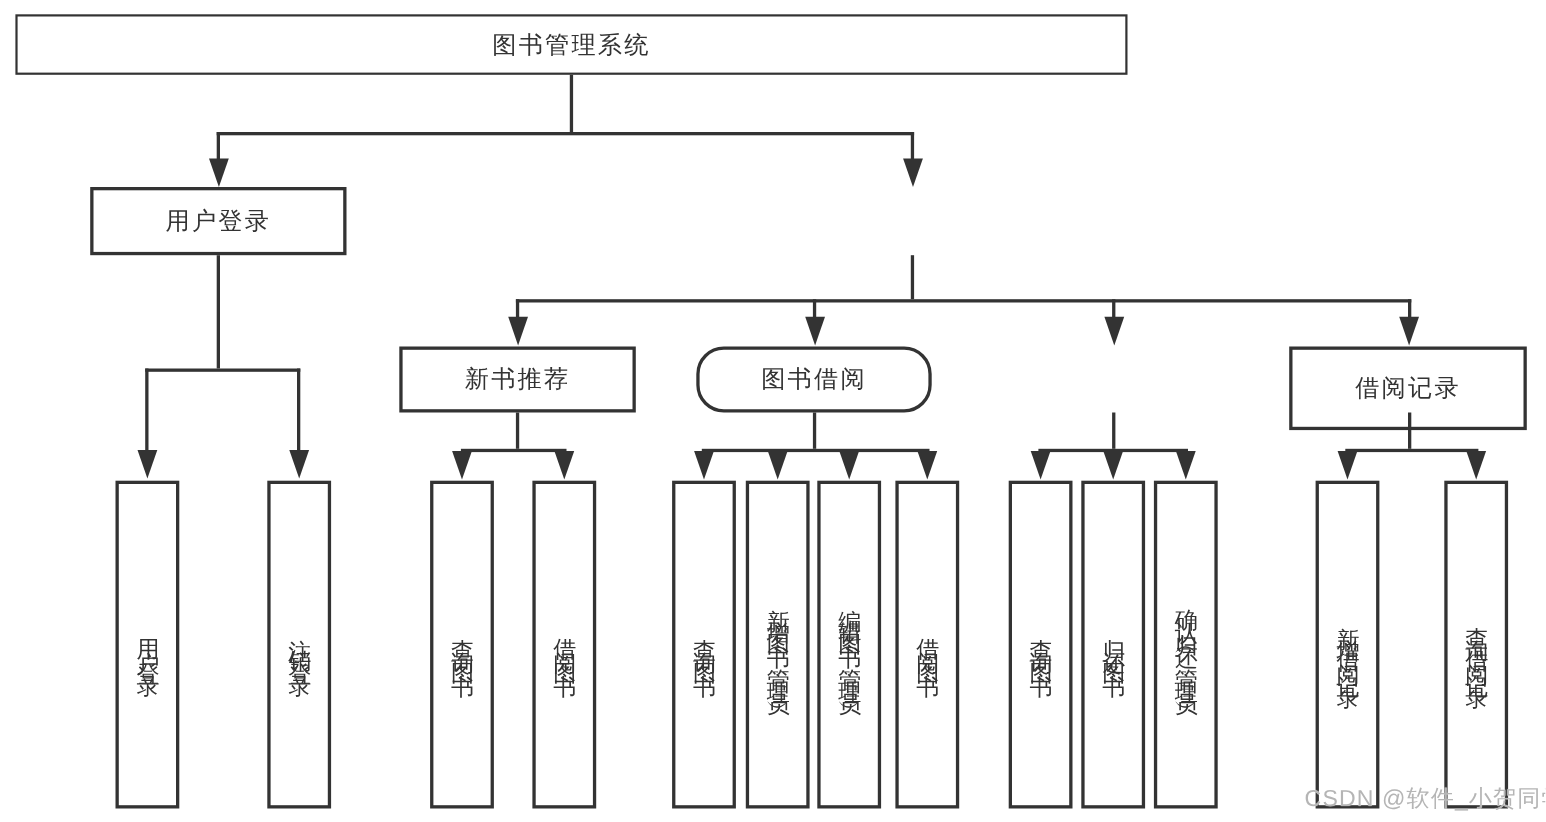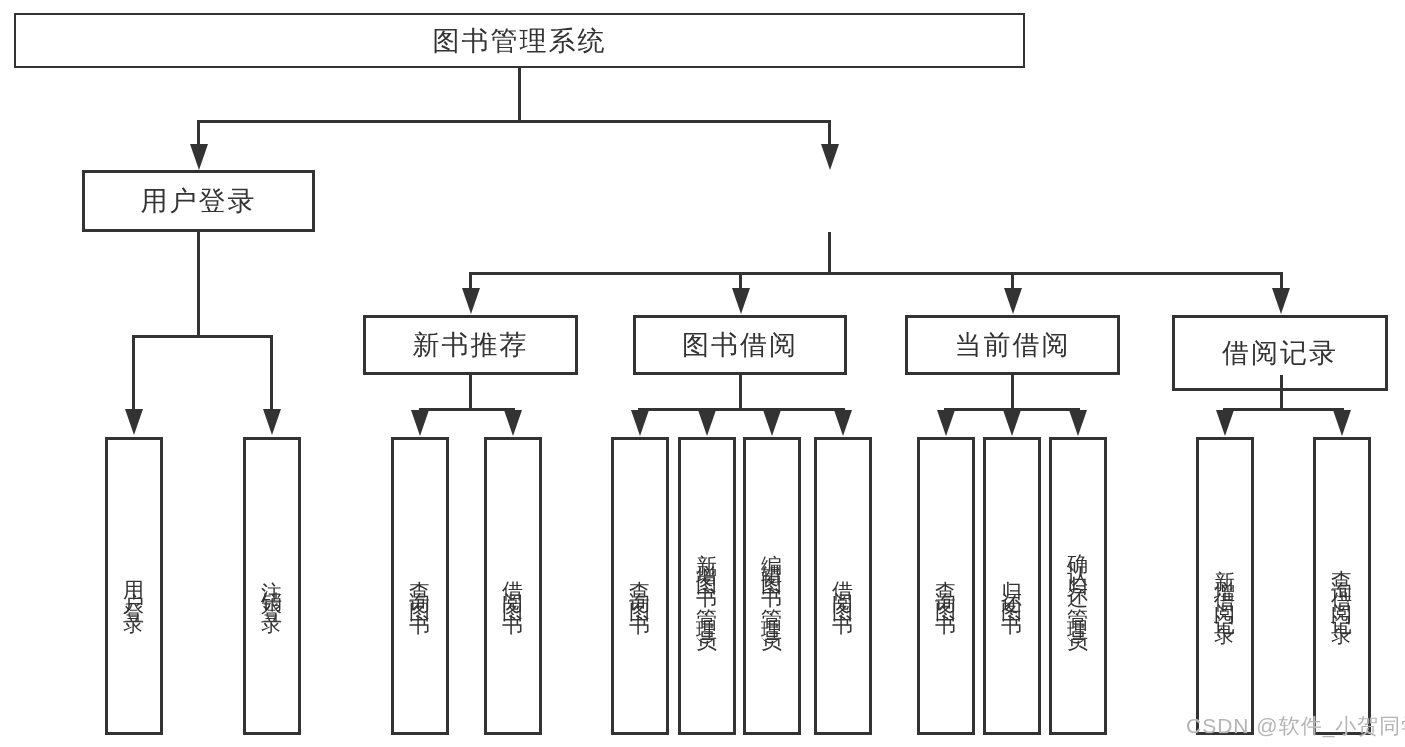--- a/index.html
+++ b/index.html
@@ -18,21 +18,21 @@
   }
   
   .box {
     position: absolute;
     box-sizing: border-box;
     border: 3px solid #333333;
     background: #ffffff;
     display: flex;
     align-items: center;
     justify-content: center;
-    font-size: 27px;
+    font-size: 22px;
     color: #333333;
     letter-spacing: 2px;
   }
   .box.root { border-width: 2px; }
   
   .leaf {
     position: absolute;
     box-sizing: border-box;
     border: 3px solid #333333;
     background: #ffffff;
@@ -108,25 +108,22 @@
   <div class="vl" style="left:739px; top:272px; height:18px;"></div>
   <div class="ah" style="left:732px; top:288px;"></div>
   <div class="vl" style="left:1011px; top:272px; height:18px;"></div>
   <div class="ah" style="left:1004px; top:288px;"></div>
   <div class="vl" style="left:1280px; top:272px; height:18px;"></div>
   <div class="ah" style="left:1272px; top:288px;"></div>
 
   <div class="box" style="left:363px; top:315px; width:215px; height:60px;">
     <span>新书推荐</span>
   </div>
-  <div class="box" style="left:633px; top:315px; width:214px; height:60px;">
+  <div class="box" style="left:633px; top:315px; width:214px; height:60px;border-radius:25px;">
     <span>图书借阅</span>
-  </div>
-  <div class="box" style="left:905px; top:315px; width:215px; height:60px;">
-    <span>当前借阅</span>
   </div>
   <div class="box" style="left:1172px; top:315px; width:216px; height:76px;">
     <span>借阅记录</span>
   </div>
 
   <div class="vl" style="left:469px; top:375px; height:33px;"></div>
   <div class="hl" style="left:419px; top:408px; width:96px;"></div>
   <div class="ah" style="left:411px; top:410px;"></div>
   <div class="ah" style="left:504px; top:410px;"></div>
 

